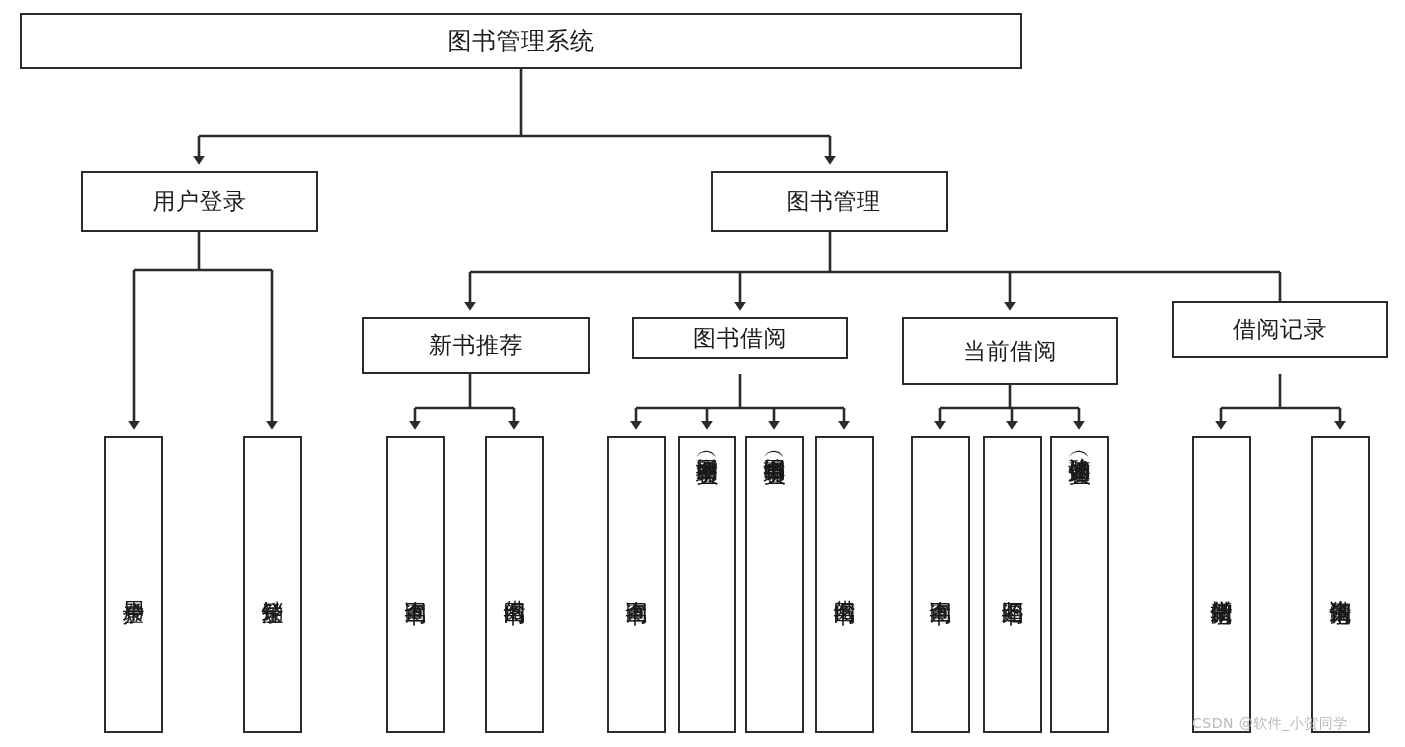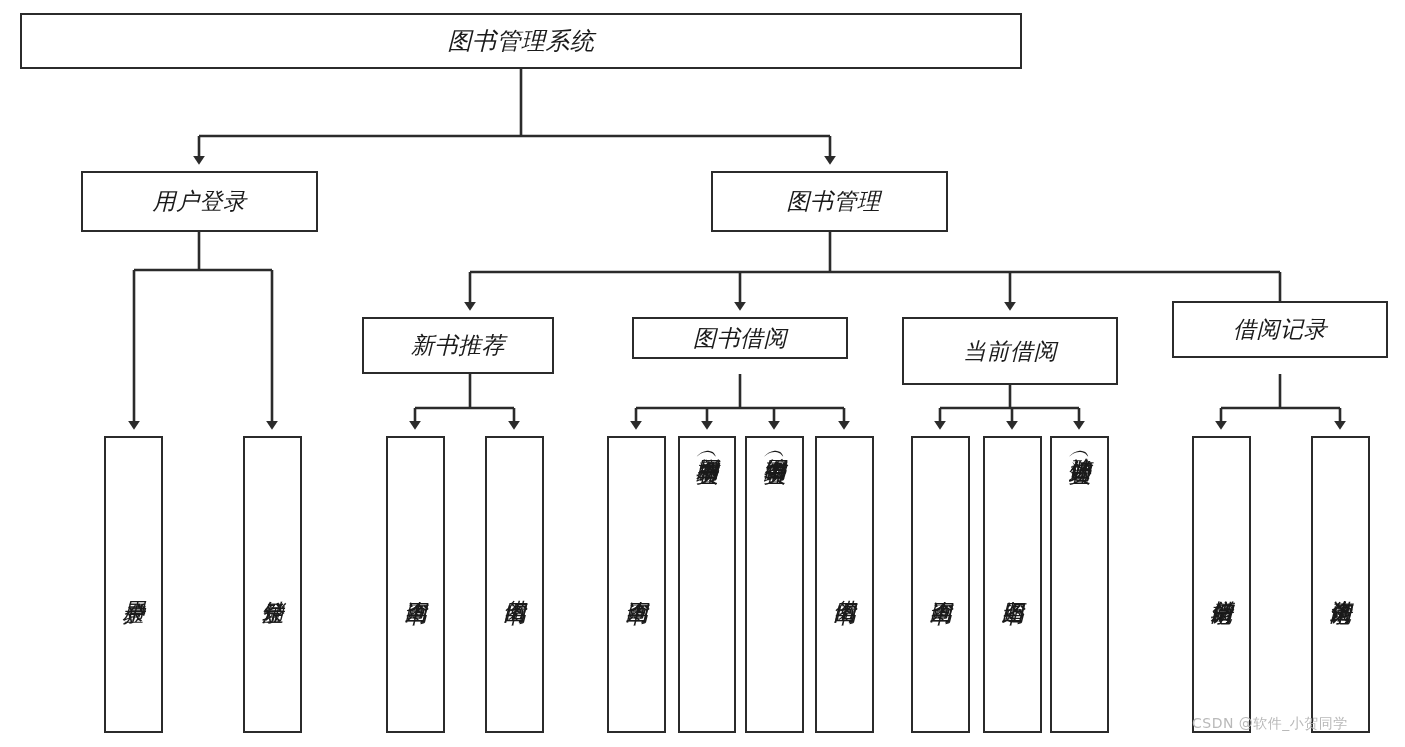--- a/index.html
+++ b/index.html
@@ -27,21 +27,20 @@
   }
   .node {
     position: absolute;
     box-sizing: border-box;
     border: 2.5px solid #2b2b2b;
     background: #ffffff;
     display: flex;
     align-items: center;
     justify-content: center;
     color: #1a1a1a;
-    font-style: italic;
   }
   .node.horiz {
     font-size: 23px;
     letter-spacing: 0.5px;
   }
   .node.root {
     font-size: 24px;
   }
   .node.leaf {
     font-size: 22px;
@@ -135,21 +134,21 @@
   <div id="nodes">
       <div class="node root horiz" style="left: 20px; top: 13px; width: 1002px; height: 56px;">
         <span>图书管理系统</span>
       </div>
       <div class="node horiz" style="left: 81px; top: 171px; width: 237px; height: 61px;">
         <span>用户登录</span>
       </div>
       <div class="node horiz" style="left: 711px; top: 171px; width: 237px; height: 61px; padding-left: 8px;">
         <span>图书管理</span>
       </div>
-      <div class="node horiz" style="left: 362px; top: 317px; width: 192px; height: 57px; text-align: right;">
+      <div class="node horiz" style="left: 362px; top: 317px; width: 228px; height: 57px; text-align: right;">
         <span>新书推荐</span>
       </div>
       <div class="node horiz" style="left: 632px; top: 317px; width: 216px; height: 42px;">
         <span>图书借阅</span>
       </div>
       <div class="node horiz" style="left: 902px; top: 317px; width: 216px; height: 68px;">
         <span>当前借阅</span>
       </div>
       <div class="node horiz" style="left: 1172px; top: 301px; width: 216px; height: 57px;">
         <span>借阅记录</span>

